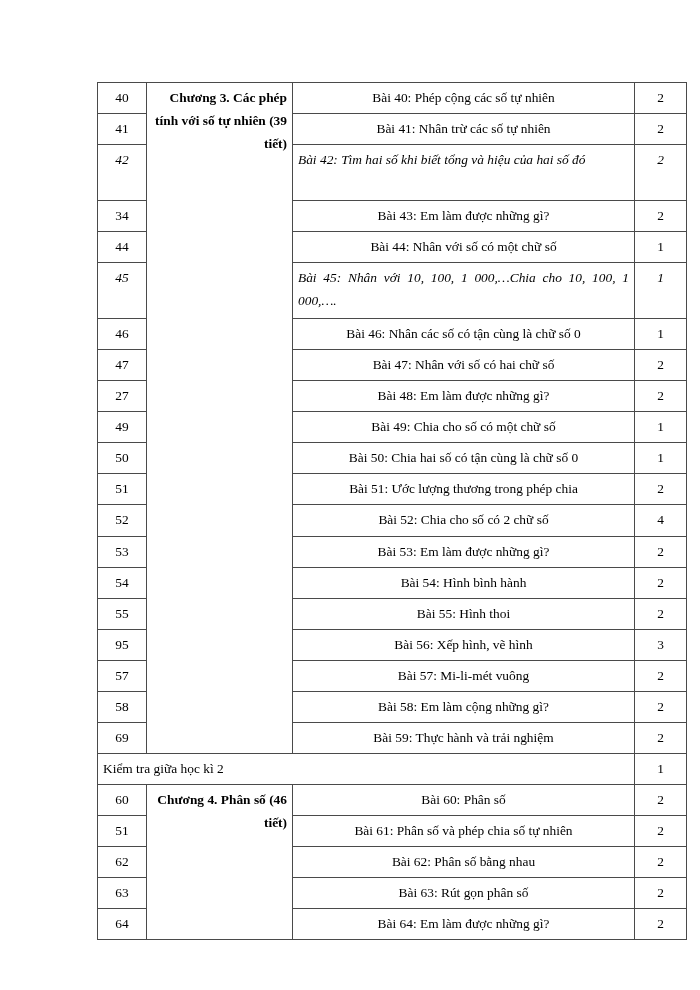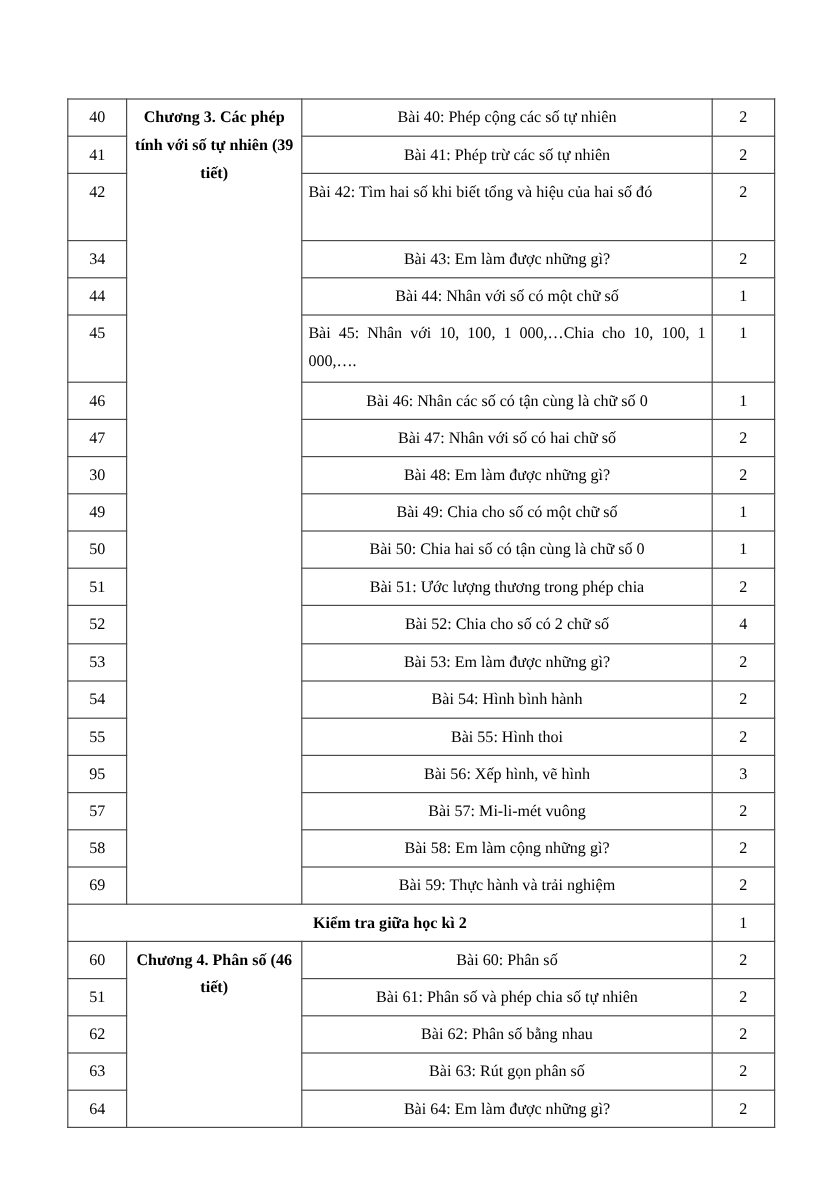--- a/index.html
+++ b/index.html
@@ -27,68 +27,68 @@
     position: absolute;
     left: 56px;
     top: 82px;
     width: 589px;
   }
   table.plan {
     border-collapse: collapse;
     width: 589px;
     table-layout: fixed;
     background: #ffffff;
+    margin-left: 41px;
   }
   table.plan td {
     border: 1px solid #4a4a4a;
     font-size: 13.4px;
     line-height: 1.72;
     padding: 3px 5px 4px 5px;
     vertical-align: top;
     background: #ffffff;
   }
   col.c-num      { width: 49px; }
   col.c-chapter  { width: 146px; }
   col.c-lesson   { width: 342px; }
   col.c-periods  { width: 52px; }
 
   td.num {
     text-align: center;
   }
   td.chapter {
-    text-align: center;
+    text-align: right;
     font-weight: bold;
     vertical-align: top;
     padding-top: 3px;
     line-height: 1.95;
   }
   td.lesson {
     text-align: center;
     padding-left: 7px;
     padding-right: 7px;
   }
   td.lesson.justify {
     text-align: justify;
     text-align-last: left;
   }
   td.periods {
     text-align: center;
   }
   td.exam {
-    text-align: center;
-    font-weight: bold;
+    font-weight: normal;
     vertical-align: middle;
     padding-top: 7px;
     padding-bottom: 7px;
   }
   td.exam-periods {
     text-align: center;
     vertical-align: top;
   }
-  .tall2 { height: 56px; }
+  .tall2 { height: 56px; font-style: italic; }
 </style>
 </head>
 <body>
 
 <div class="page">
   <div class="table-wrap">
     <table class="plan">
       <colgroup>
         <col class="c-num">
         <col class="c-chapter">
@@ -99,21 +99,21 @@
 
         <tr>
           <td class="num">40</td>
           <td class="chapter" rowspan="20">Chương 3. Các phép tính với số tự nhiên (39 tiết)</td>
           <td class="lesson">Bài 40: Phép cộng các số tự nhiên</td>
           <td class="periods">2</td>
         </tr>
 
         <tr>
           <td class="num">41</td>
-          <td class="lesson">Bài 41: Phép trừ các số tự nhiên</td>
+          <td class="lesson">Bài 41: Nhân trừ các số tự nhiên</td>
           <td class="periods">2</td>
         </tr>
 
         <tr class="tall2">
           <td class="num">42</td>
           <td class="lesson justify">Bài 42: Tìm hai số khi biết tổng và hiệu của hai số đó</td>
           <td class="periods">2</td>
         </tr>
 
         <tr>
@@ -140,21 +140,21 @@
           <td class="periods">1</td>
         </tr>
 
         <tr>
           <td class="num">47</td>
           <td class="lesson">Bài 47: Nhân với số có hai chữ số</td>
           <td class="periods">2</td>
         </tr>
 
         <tr>
-          <td class="num">30</td>
+          <td class="num">27</td>
           <td class="lesson">Bài 48: Em làm được những gì?</td>
           <td class="periods">2</td>
         </tr>
 
         <tr>
           <td class="num">49</td>
           <td class="lesson">Bài 49: Chia cho số có một chữ số</td>
           <td class="periods">1</td>
         </tr>
 

